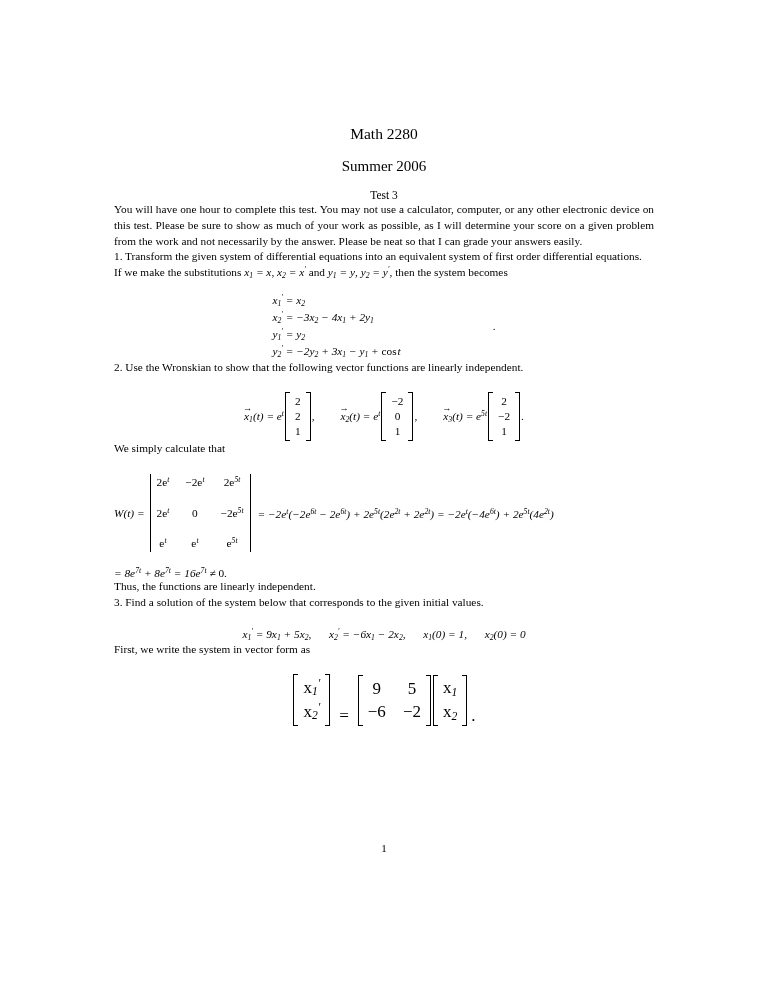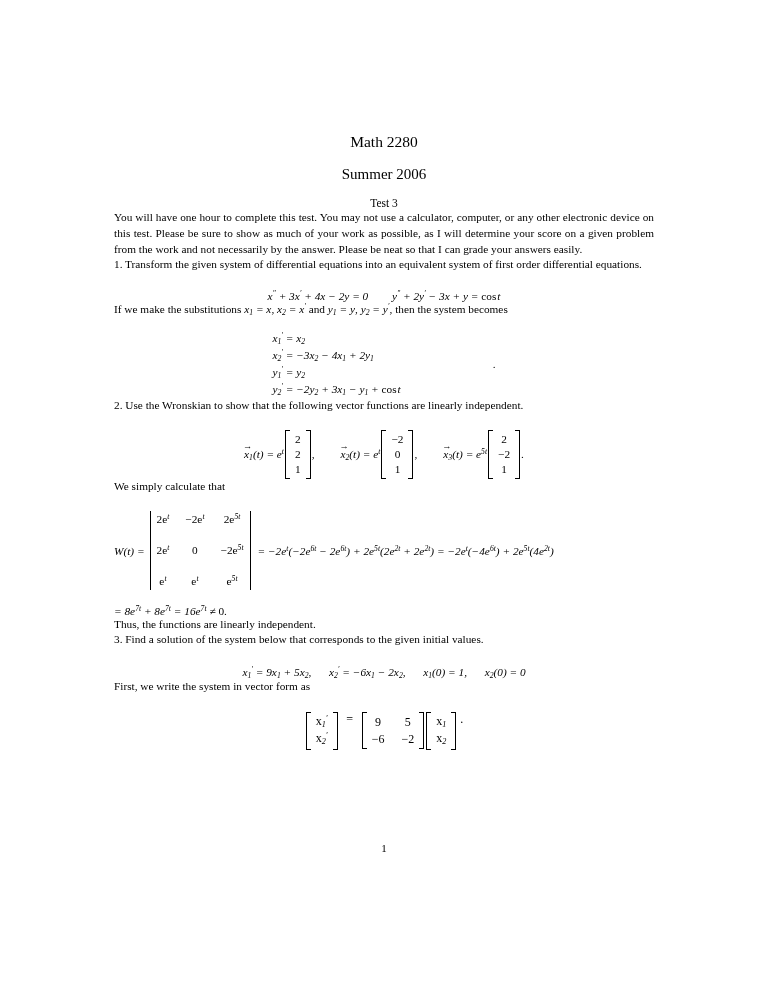--- a/index.html
+++ b/index.html
@@ -11,21 +11,21 @@
     width: 768px;
     height: 994px;
     position: relative;
     font-family: "Liberation Serif", "DejaVu Serif", serif;
     color: #000000;
     overflow: hidden;
   }
   .page {
     position: absolute;
     left: 114px;
-    top: 16px;
+    top: 8px;
     width: 540px;
     height: 696px;
   }
   
   .title {
     text-align: center;
     font-size: 15.5px;
     margin-top: 117px;
     line-height: 1.2;
   }
@@ -196,22 +196,22 @@
     text-align: left;
     font-size: 11.3px;
     margin-top: 14px;
   }
 
   
   .mateq {
     margin-top: 17px;
     display: flex;
     justify-content: center;
-    align-items: flex-start;
-    font-size: 12px;
+    align-items: flex-end;
+    font-size: 17px;
   }
   .mgrid {
     display: grid;
     grid-template-columns: auto auto;
     column-gap: 17px;
     line-height: 1.38;
     text-align: center;
     font-style: normal;
     padding: 1px 3px;
   }
@@ -235,25 +235,20 @@
 <div class="page">
 
   <div class="title">Math 2280</div>
   <div class="subtitle">Summer 2006</div>
   <div class="testline">Test 3</div>
 
   <p class="body intro">You will have one hour to complete this test. You may not use a calculator, computer, or any other electronic device on this test. Please be sure to show as much of your work as possible, as I will determine your score on a given problem from the work and not necessarily by the answer. Please be neat so that I can grade your answers easily.</p>
 
   <p class="body gap-lg">1. Transform the given system of differential equations into an equivalent system of first order differential equations.</p>
 
-  <div class="dstack eq1">
-    <span class="math">x<sup class="prime">″</sup> + 3x<sup class="prime">′</sup> + 4x − 2y = 0</span>
-    <span style="display:inline-block;width:18px"></span>
-    <span class="math">y<sup class="prime">″</sup> + 2y<sup class="prime">′</sup> − 3x + y = <span class="up">cos</span> t</span>
-  </div>
 
   <p class="body gap-md"><span class="up">If we make the substitutions </span><span class="math">x<sub>1</sub> = x</span><span class="up">, </span><span class="math">x<sub>2</sub> = x<sup class="prime">′</sup></span><span class="up"> and </span><span class="math">y<sub>1</sub> = y</span><span class="up">, </span><span class="math">y<sub>2</sub> = y<sup class="prime">′</sup></span><span class="up">, then the system becomes</span></p>
 
   <div class="syswrap">
     <div class="sysbox math">
       <div>x<sub>1</sub><sup class="prime">′</sup> = x<sub>2</sub></div>
       <div>x<sub>2</sub><sup class="prime">′</sup> = −3x<sub>2</sub> − 4x<sub>1</sub> + 2y<sub>1</sub></div>
       <div>y<sub>1</sub><sup class="prime">′</sup> = y<sub>2</sub></div>
       <div>y<sub>2</sub><sup class="prime">′</sup> = −2y<sub>2</sub> + 3x<sub>1</sub> − y<sub>1</sub> + <span class="up">cos</span> t</div>
     </div>

